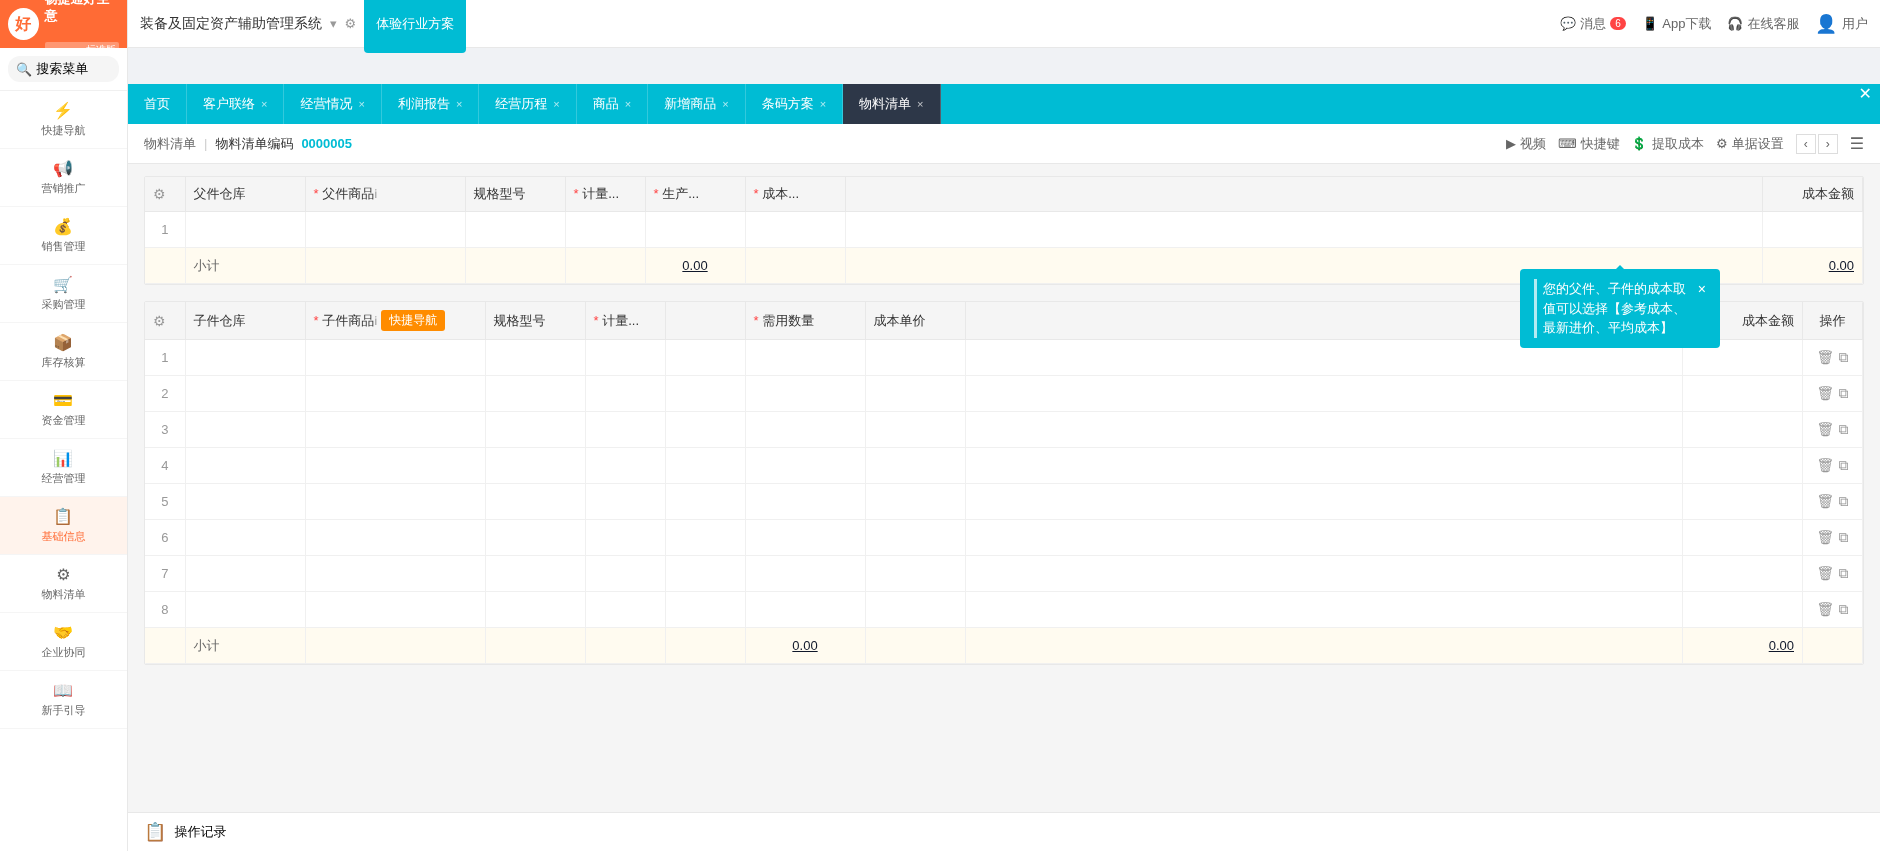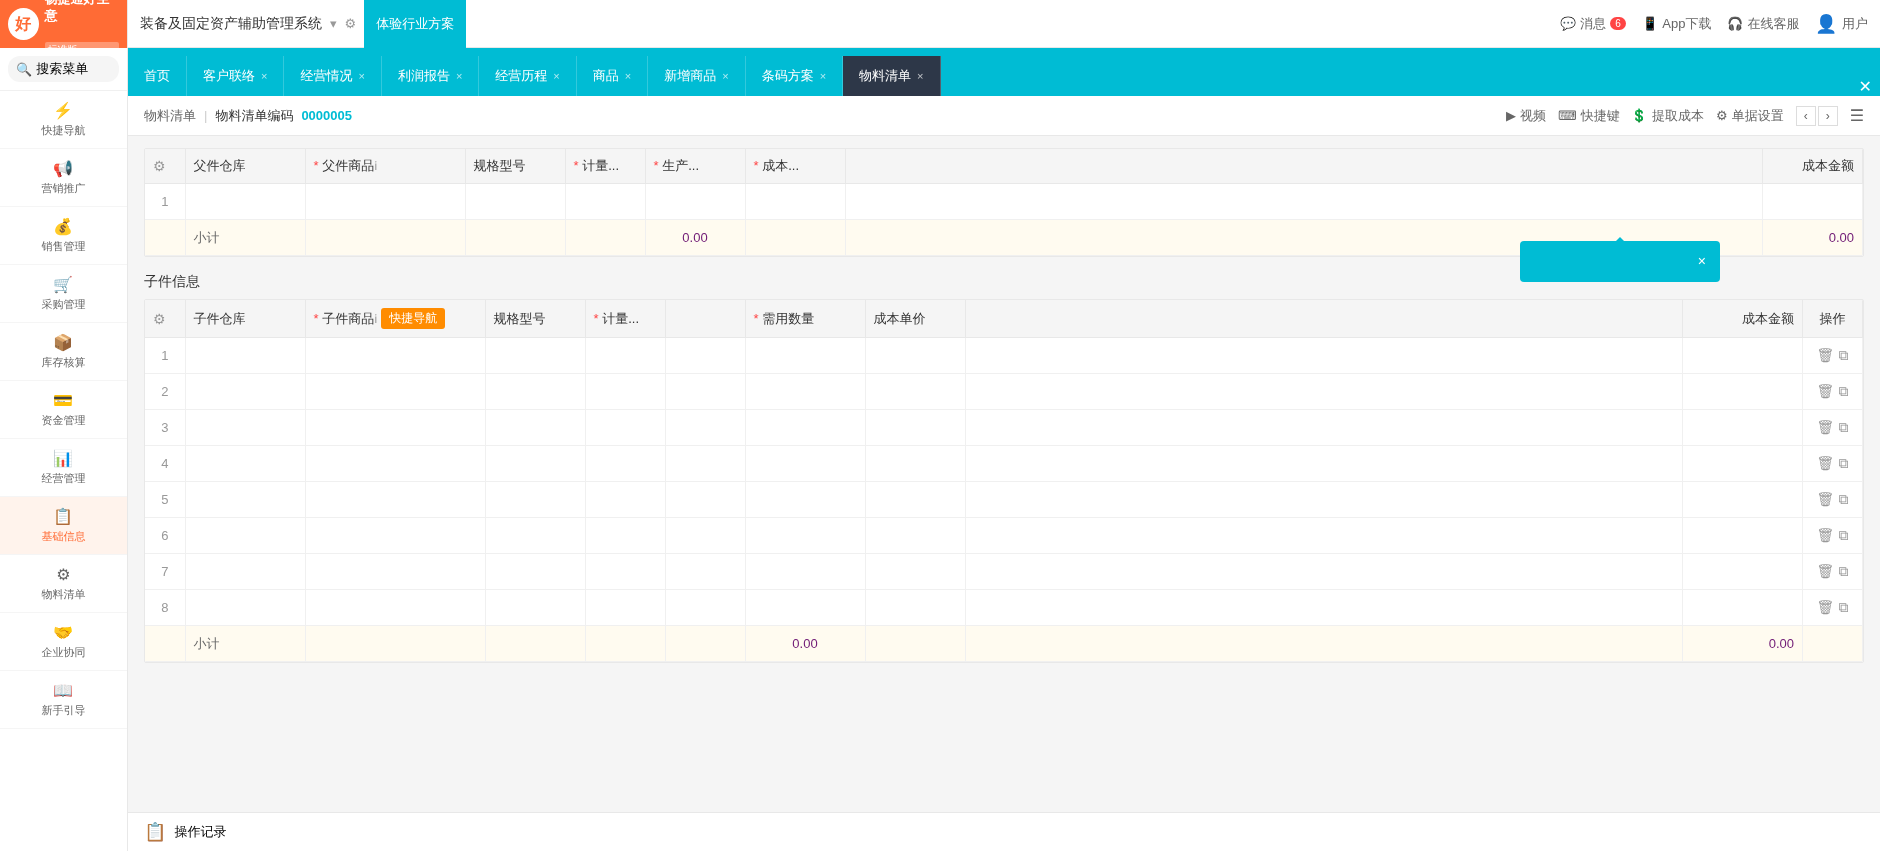--- a/index.html
+++ b/index.html
@@ -30,21 +30,21 @@
       border-radius: 50%;
       display: flex;
       align-items: center;
       justify-content: center;
       color: #ff6b35;
       font-size: 16px;
       font-weight: bold;
     }
     .logo-text { font-size: 12px; line-height: 1.3; }
     .logo-text .line1 { font-weight: bold; font-size: 13px; }
-    .logo-tag { font-size: 10px; background: rgba(255,255,255,0.3); padding: 1px 3px; border-radius: 2px; margin-top: 18px; }
+    .logo-tag { font-size: 10px; background: rgba(255,255,255,0.3); padding: 1px 3px; border-radius: 2px; margin-top: 18px; text-align: right; }
 
     .sidebar-search {
       padding: 8px;
       border-bottom: 1px solid #f0f0f0;
     }
     .sidebar-search-inner {
       display: flex;
       align-items: center;
       gap: 4px;
       background: #f5f5f5;
@@ -123,23 +123,24 @@
       font-size: 10px;
       padding: 1px 4px;
       min-width: 16px;
       text-align: center;
     }
 
     
     .nav-tabs {
       background: #00bcd4;
       display: flex;
-      align-items: flex-end;
-      height: 48px;
+      align-items: flex-start;
+      height: 40px;
       overflow-x: auto;
+      margin-top: 36px;
     }
     .nav-tab {
       color: #fff;
       padding: 0 16px;
       height: 40px;
       display: flex;
       align-items: center;
       gap: 4px;
       cursor: pointer;
       white-space: nowrap;
@@ -279,21 +280,22 @@
     }
     .subtotal-row td {
       color: #333;
       font-weight: normal;
     }
     .subtotal-label {
       color: #666;
       font-size: 13px;
     }
     .subtotal-value {
-      color: #701a75;
+      color: #0f172a;
+      text-decoration: underline;
     }
 
     
     .action-icons {
       display: flex;
       gap: 4px;
       justify-content: center;
     }
     .action-icon {
       color: #999;
@@ -535,20 +537,23 @@
         <div class="nav-arrow">›</div>
       </div>
       <span style="cursor:pointer;font-size:16px;">☰</span>
     </div>
   </div>
 
   <div class="page-content">
 
     <div class="tooltip-popup">
       <span class="tooltip-close">×</span>
+      <div class="tooltip-line">
+        <span>您的父件、子件的成本取值可以选择【参考成本、最新进价、平均成本】</span>
+      </div>
     </div>
 
     <div class="table-container">
       <table>
         <thead>
           <tr>
             <th style="width:40px;"><span class="gear-icon">⚙</span></th>
             <th style="width:120px;">父件仓库</th>
             <th style="width:160px;"><span class="required">*</span> 父件商品<span class="info-icon">ℹ</span></th>
             <th style="width:100px;">规格型号</th>
@@ -579,21 +584,20 @@
             <td></td>
             <td style="text-align:center;"><span class="subtotal-value">0.00</span></td>
             <td></td>
             <td></td>
             <td style="text-align:right;"><span class="subtotal-value">0.00</span></td>
           </tr>
         </tbody>
       </table>
     </div>
 
-    <div class="section-title">子件信息</div>
     <div class="table-container">
       <table>
         <thead>
           <tr>
             <th style="width:40px;"><span class="gear-icon">⚙</span></th>
             <th style="width:120px;">子件仓库</th>
             <th style="width:180px;">
               <div class="col-header">
                 <span><span class="required">*</span> 子件商品<span class="info-icon">ℹ</span></span>
                 <button class="scan-btn">快捷导航</button>

